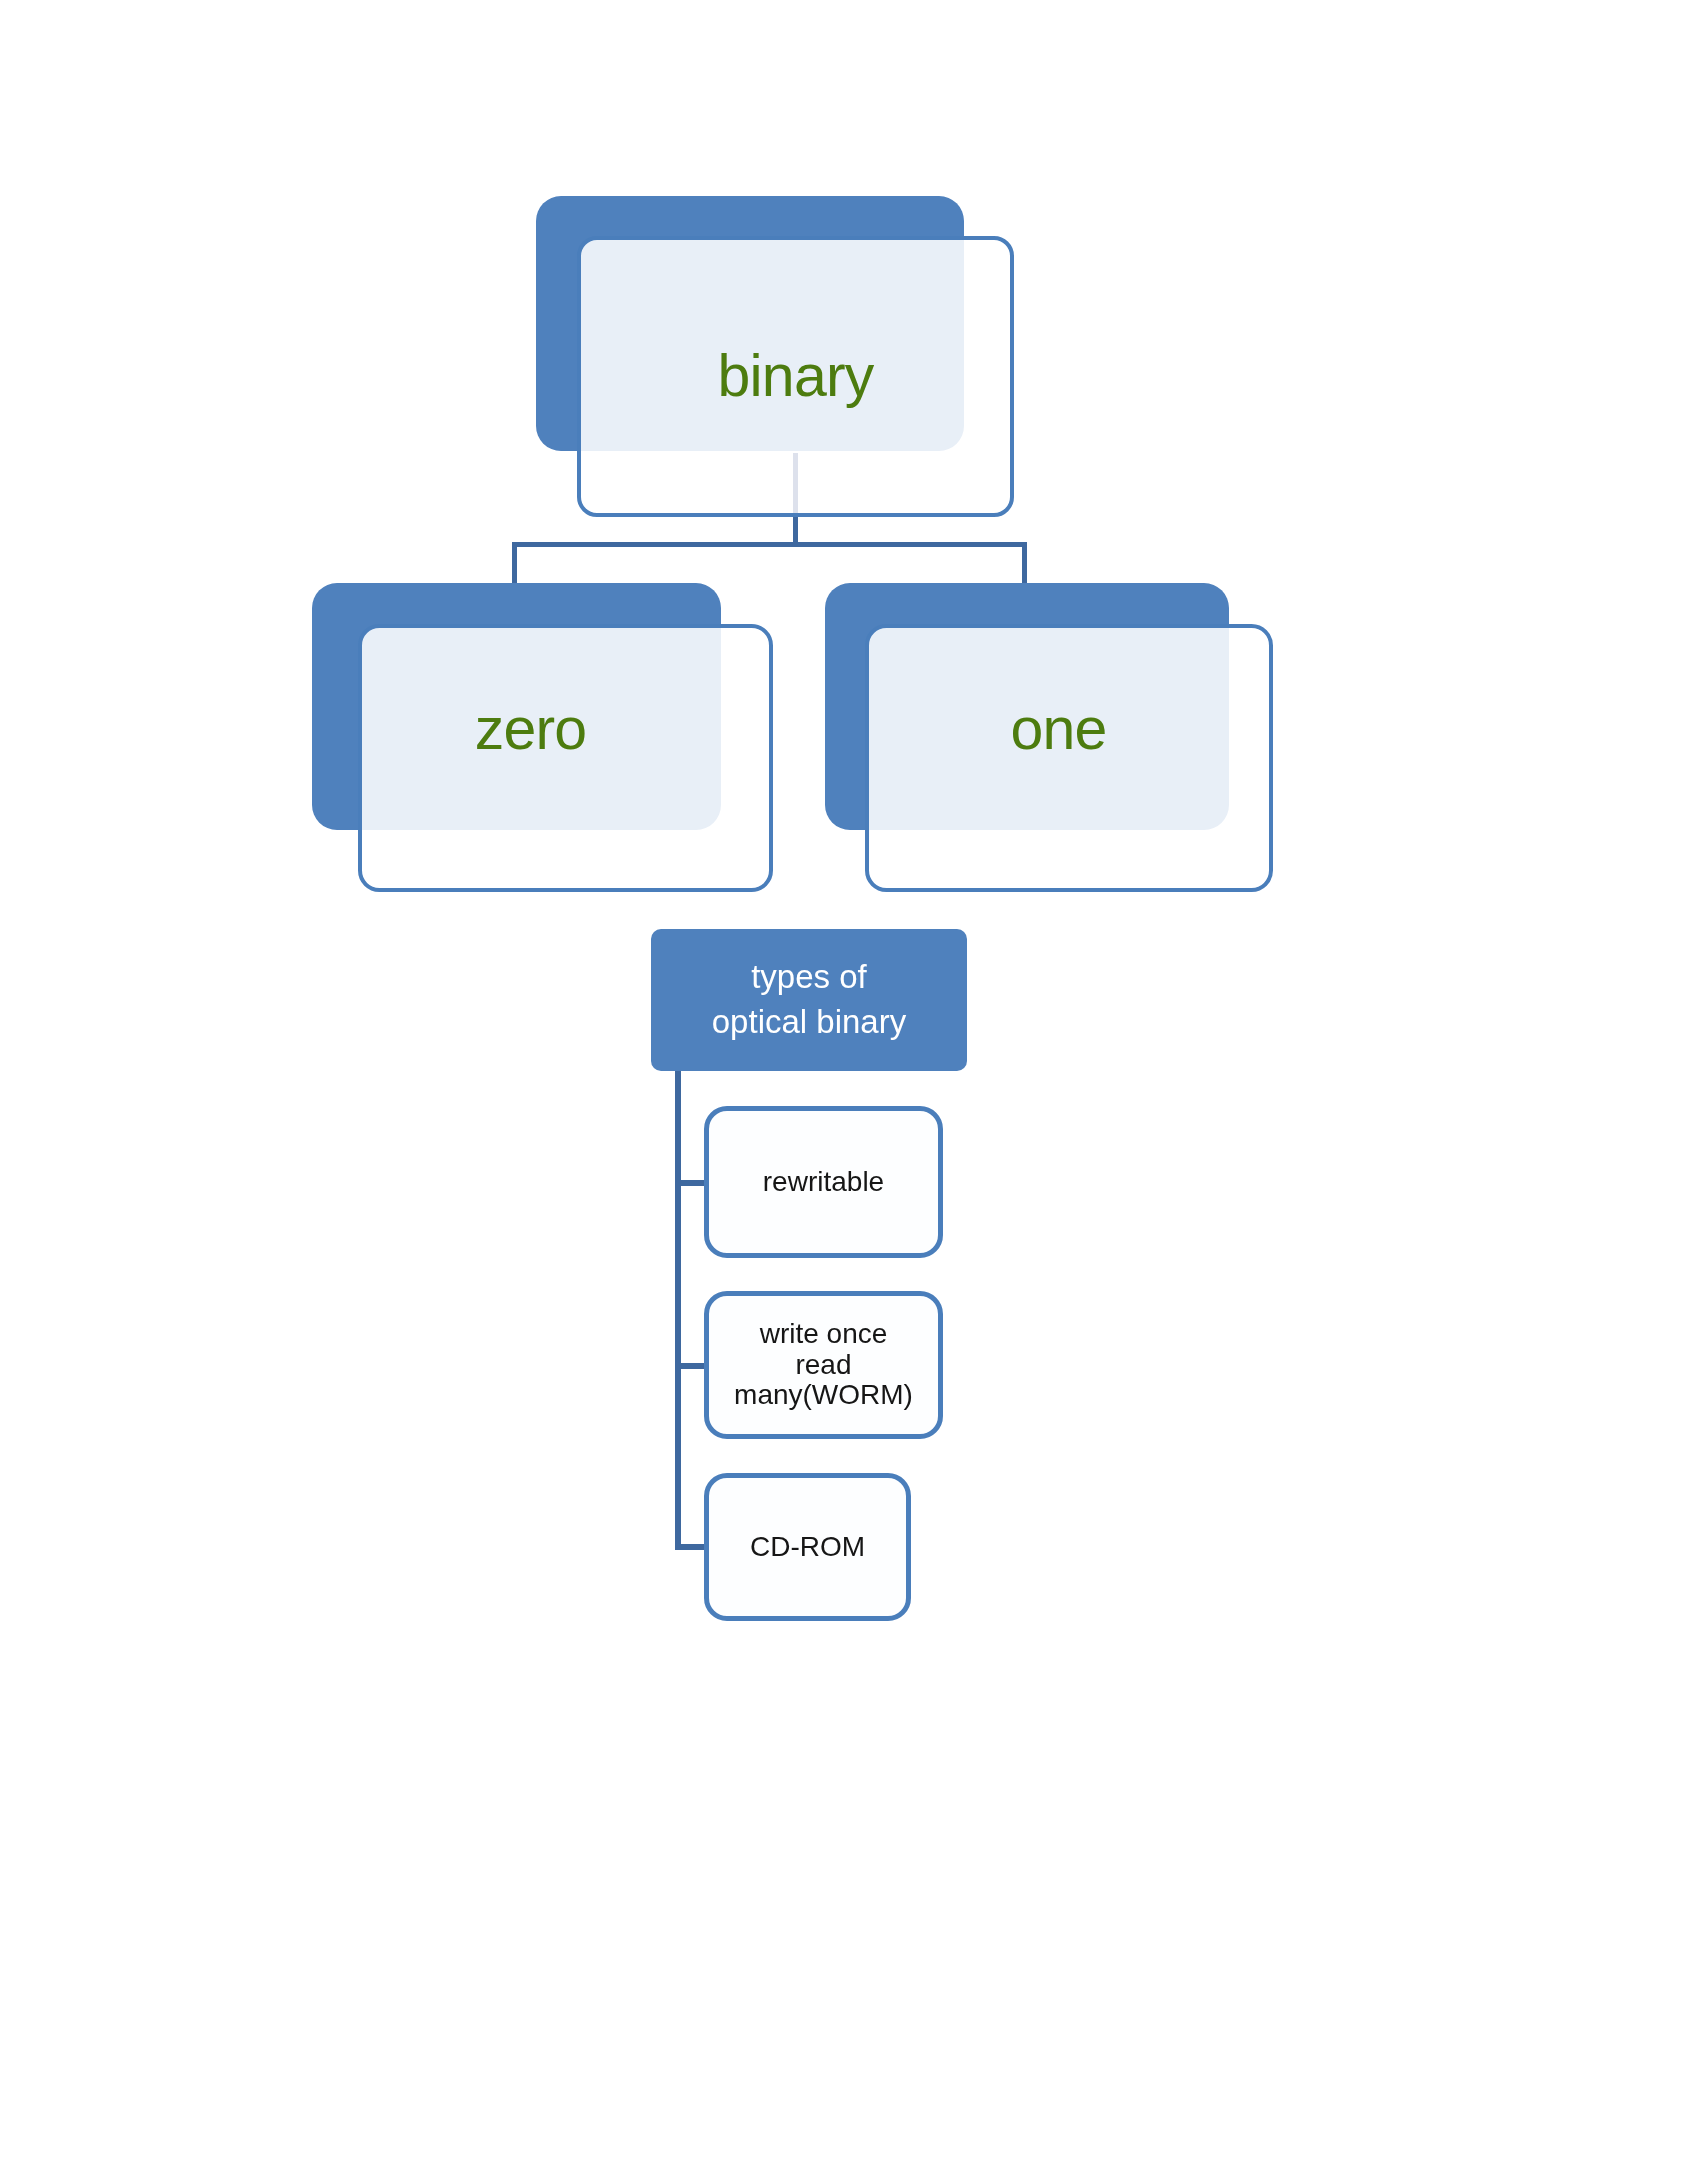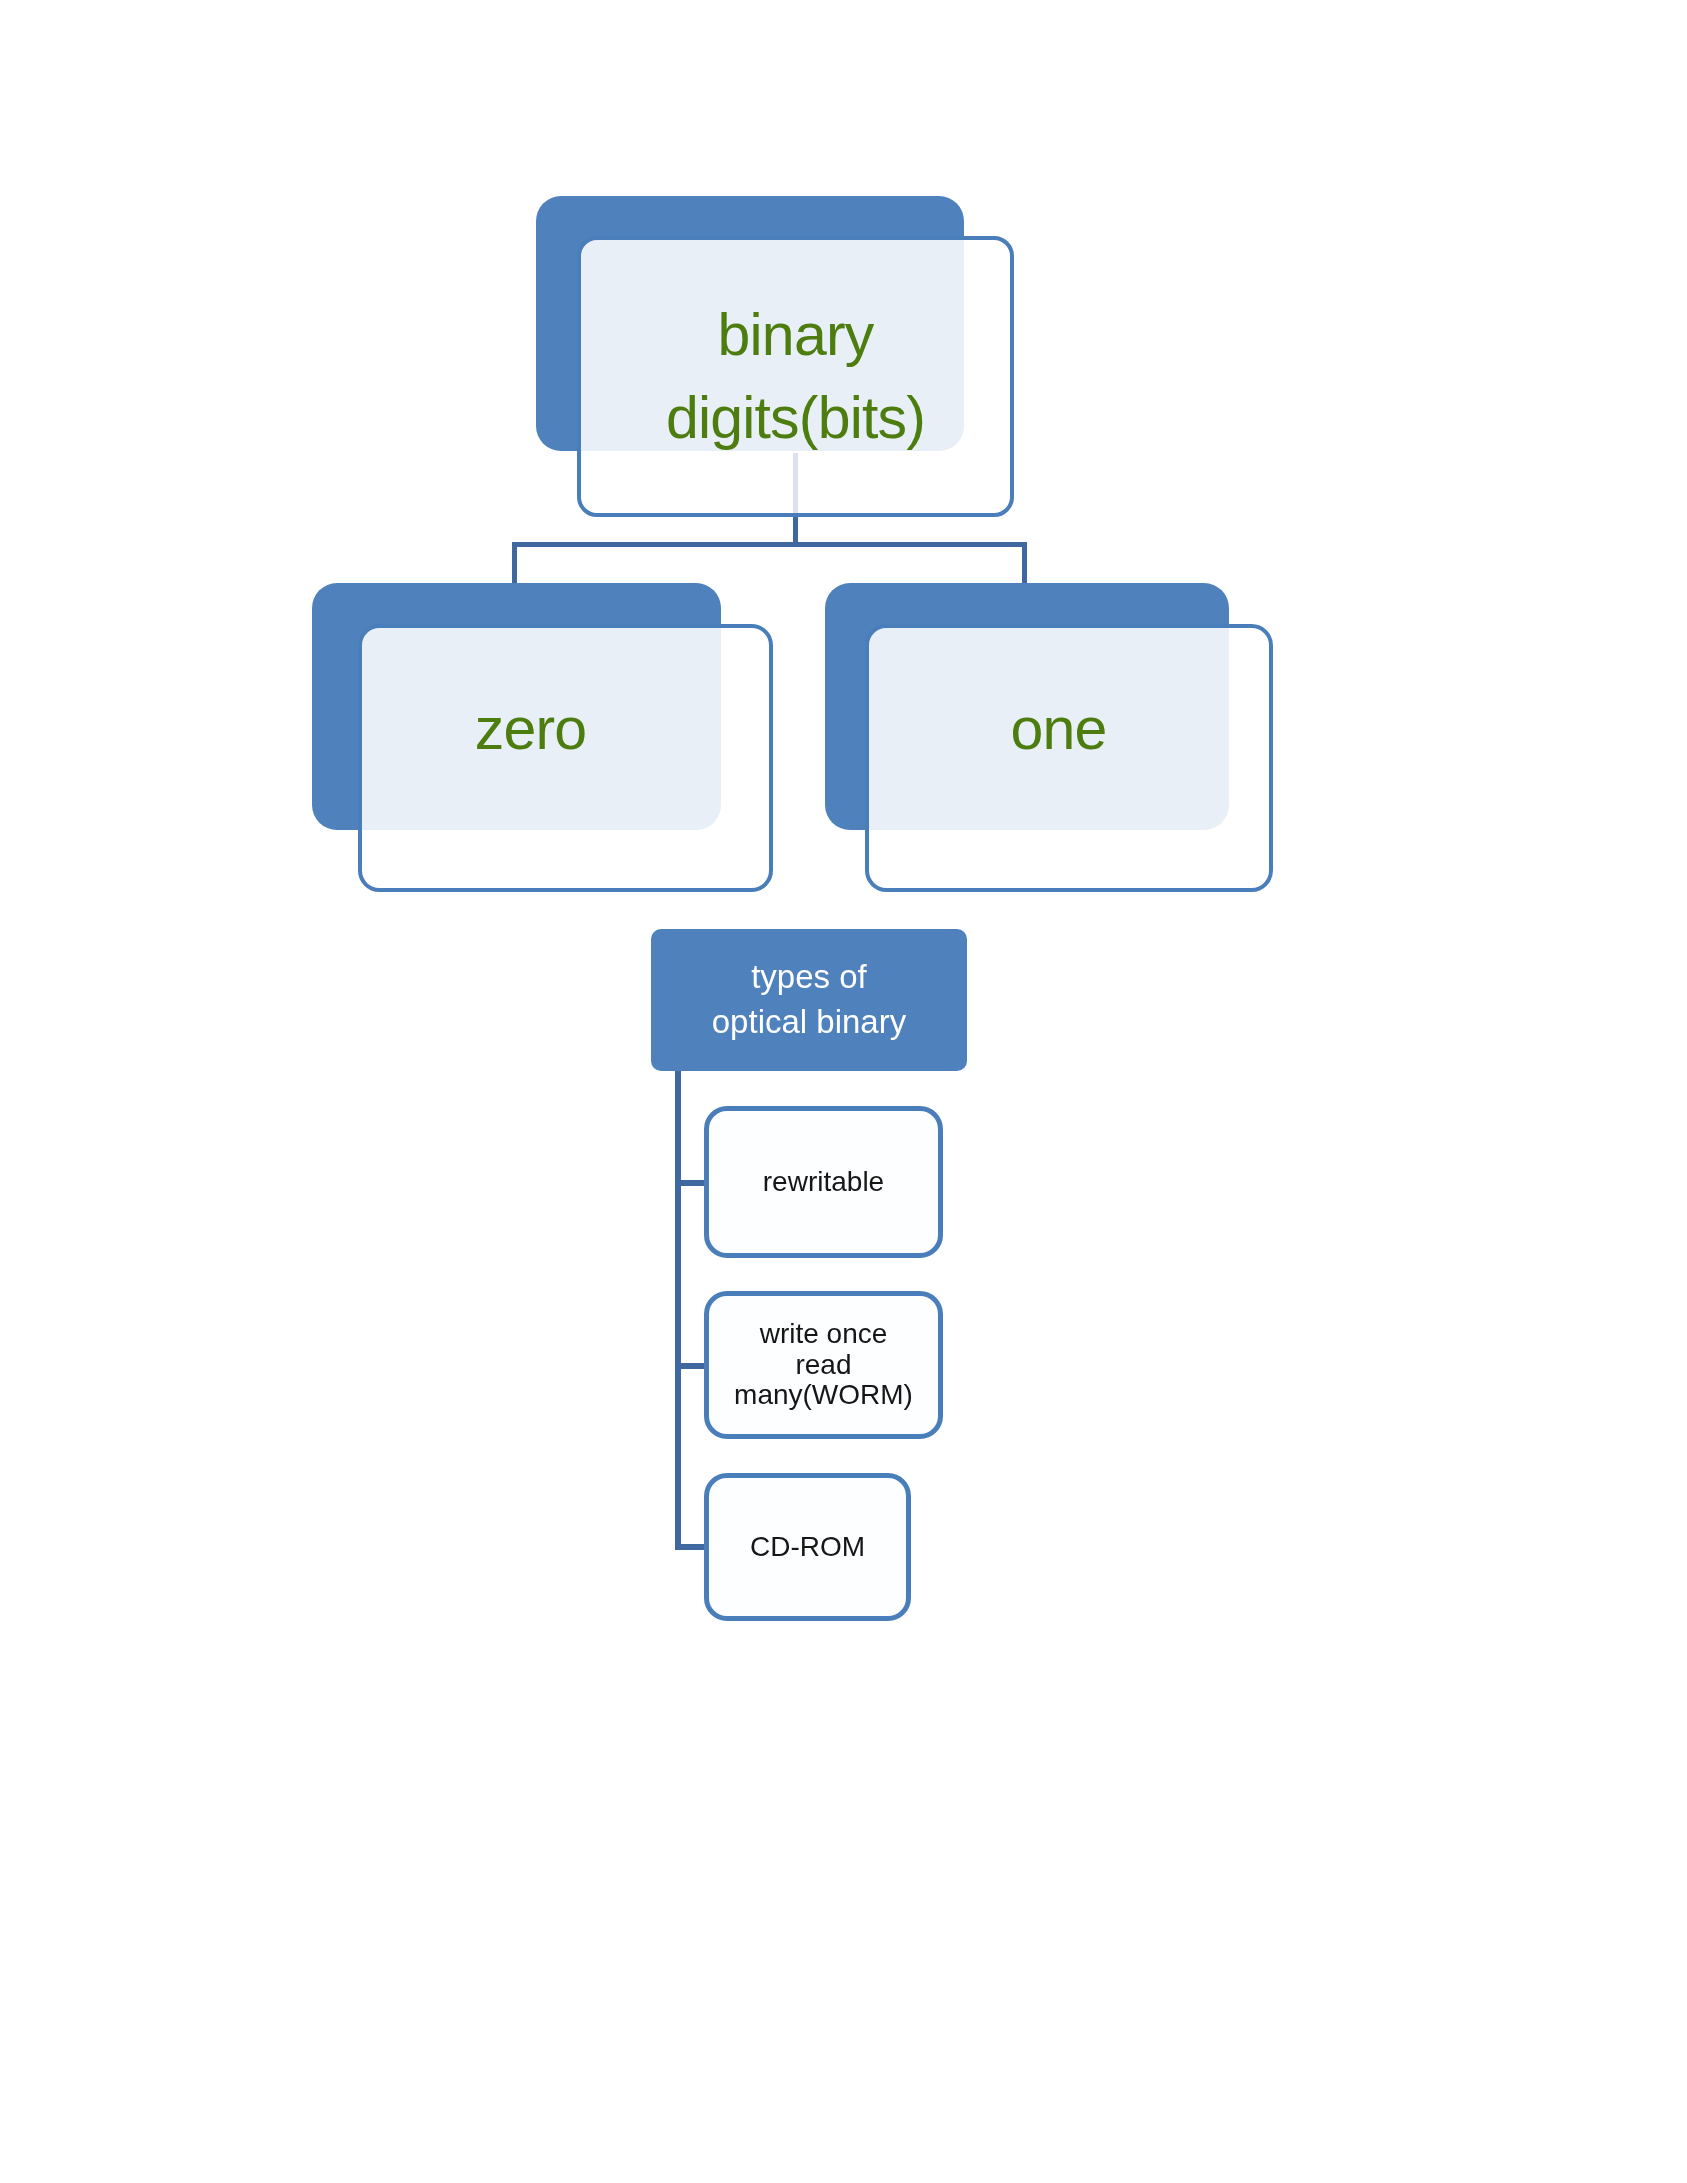--- a/index.html
+++ b/index.html
@@ -76,21 +76,20 @@
 </head>
 <body>
 
 <div id="canvas">
 
   <div class="abs shadow-rect" style="left:536px;top:196px;width:428px;height:255px;"></div>
 
   <div class="abs card" style="left:577px;top:236px;width:437px;height:281px;border-radius:20px;">
     <div class="label root-label">
       <div>binary</div>
-      <div>digits(bits)</div>
     </div>
   </div>
 
   <div class="abs inner-stub" style="left:793px;top:453px;width:5px;height:60px;"></div>
 
   <div class="abs line" style="left:793px;top:517px;width:5px;height:30px;"></div>
   <div class="abs line" style="left:512px;top:542px;width:515px;height:5px;"></div>
   <div class="abs line" style="left:512px;top:542px;width:5px;height:45px;"></div>
   <div class="abs line" style="left:1022px;top:542px;width:5px;height:45px;"></div>
 

